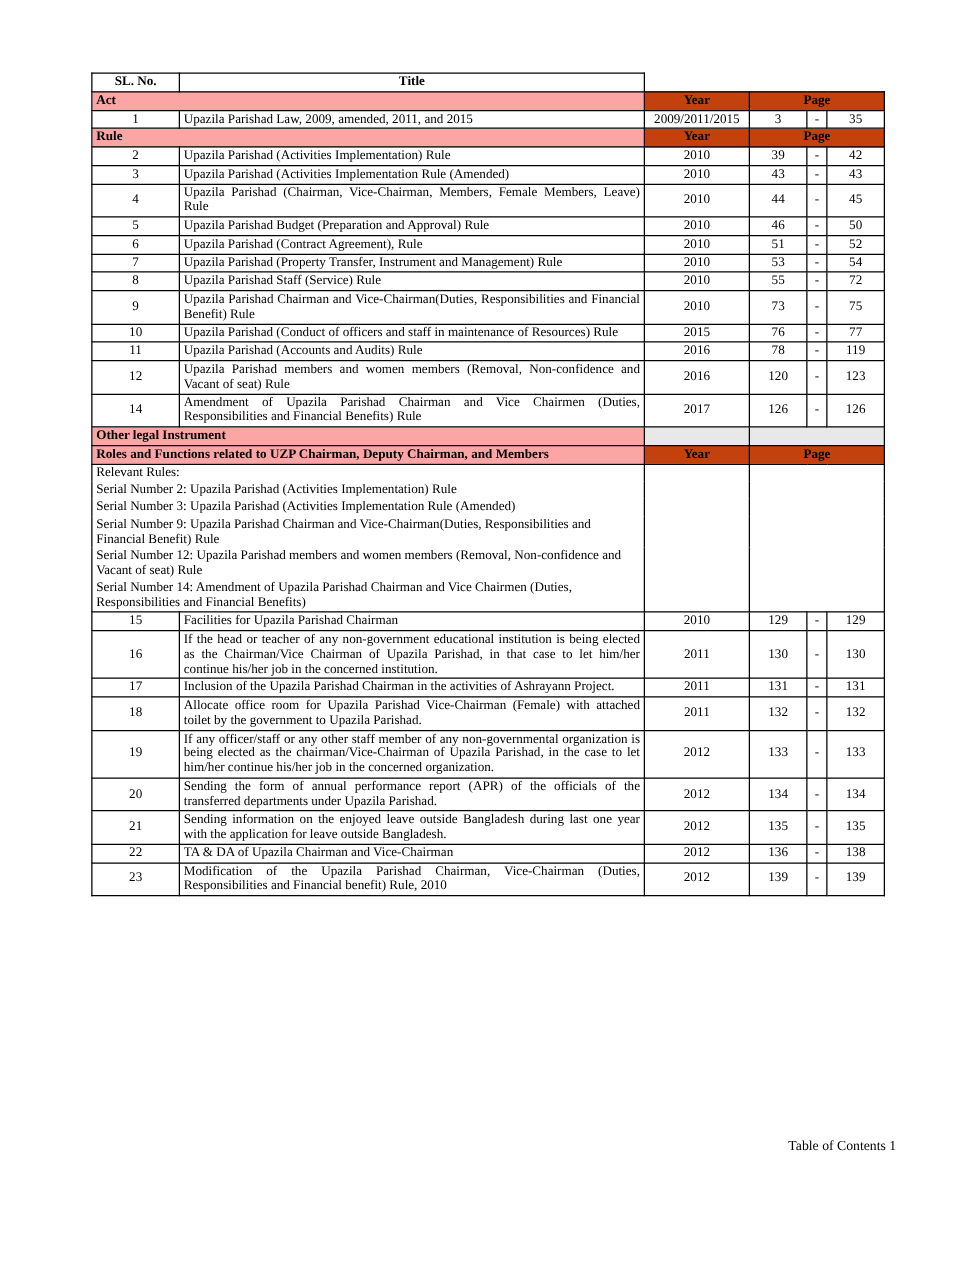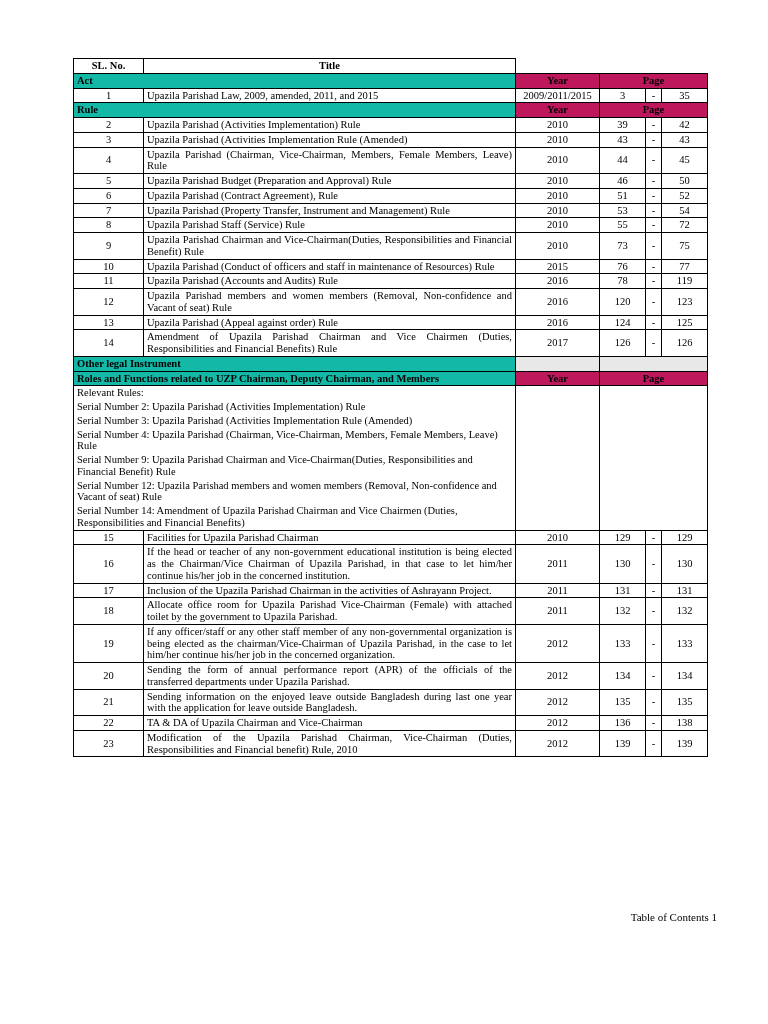--- a/index.html
+++ b/index.html
@@ -43,27 +43,27 @@
 
   .hdr {
     text-align: center;
     font-weight: bold;
     font-size: 12.5px;
     padding: 3px 2px;
   }
   .sect {
     font-weight: bold;
     font-size: 11.5px;
-    background: #14b8a6;
+    background: #fca5a5;
     padding: 2px 4px;
   }
   .sect-plain {
     font-weight: bold;
     font-size: 11.5px;
-    background: #be185d;
+    background: #c2410c;
     padding: 2px 4px;
     text-align: center;
   }
   .num {
     text-align: center;
     font-size: 11px;
   }
   .title-cell {
     text-align: left;
     font-size: 10.6px;
@@ -236,28 +236,20 @@
       </tr>
       <tr>
         <td class="num">12</td>
         <td class="title-just">Upazila Parishad members and women members (Removal, Non-confidence and Vacant of seat) Rule</td>
         <td class="year">2016</td>
         <td class="pg">120</td>
         <td class="dash">-</td>
         <td class="pg">123</td>
       </tr>
       <tr>
-        <td class="num">13</td>
-        <td class="title-cell">Upazila Parishad (Appeal against order) Rule</td>
-        <td class="year">2016</td>
-        <td class="pg">124</td>
-        <td class="dash">-</td>
-        <td class="pg">125</td>
-      </tr>
-      <tr>
         <td class="num">14</td>
         <td class="title-just">Amendment of Upazila Parishad Chairman and Vice Chairmen (Duties, Responsibilities and Financial Benefits) Rule</td>
         <td class="year">2017</td>
         <td class="pg">126</td>
         <td class="dash">-</td>
         <td class="pg">126</td>
       </tr>
 
       <tr>
         <td class="sect" colspan="2">Other legal Instrument</td>
@@ -280,25 +272,20 @@
         <td class="relevant-line no-top no-bottom" colspan="2">Serial Number 2: Upazila Parishad (Activities Implementation) Rule</td>
         <td class="no-top no-bottom"></td>
         <td class="no-top no-bottom" colspan="3"></td>
       </tr>
       <tr>
         <td class="relevant-line no-top no-bottom" colspan="2">Serial Number 3: Upazila Parishad (Activities Implementation Rule (Amended)</td>
         <td class="no-top no-bottom"></td>
         <td class="no-top no-bottom" colspan="3"></td>
       </tr>
       <tr>
-        <td class="relevant-line no-top no-bottom" colspan="2">Serial Number 4: Upazila Parishad (Chairman, Vice-Chairman, Members, Female Members, Leave) Rule</td>
-        <td class="no-top no-bottom"></td>
-        <td class="no-top no-bottom" colspan="3"></td>
-      </tr>
-      <tr>
         <td class="relevant-line no-top no-bottom" colspan="2">Serial Number 9: Upazila Parishad Chairman and Vice-Chairman(Duties, Responsibilities and Financial Benefit) Rule</td>
         <td class="no-top no-bottom"></td>
         <td class="no-top no-bottom" colspan="3"></td>
       </tr>
       <tr>
         <td class="relevant-line no-top no-bottom" colspan="2">Serial Number 12: Upazila Parishad members and women members (Removal, Non-confidence and Vacant of seat) Rule</td>
         <td class="no-top no-bottom"></td>
         <td class="no-top no-bottom" colspan="3"></td>
       </tr>
       <tr>

